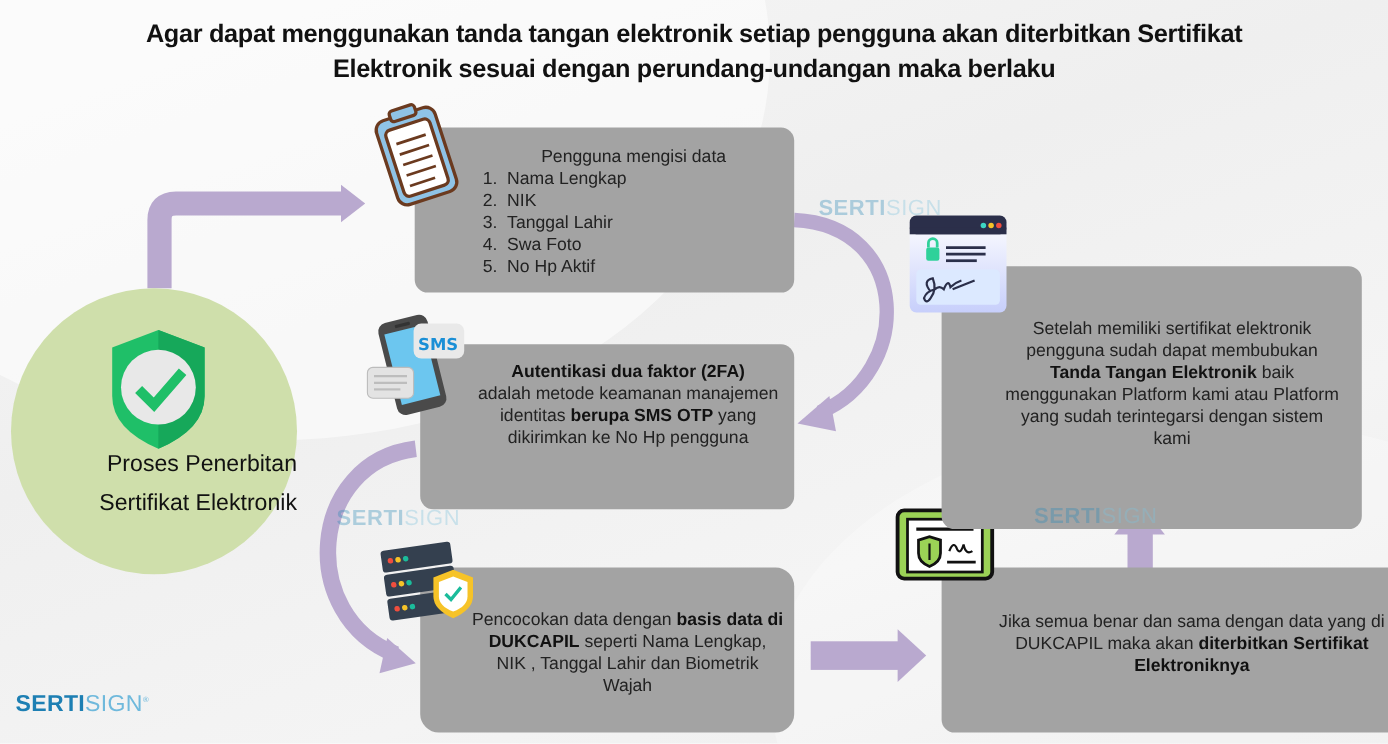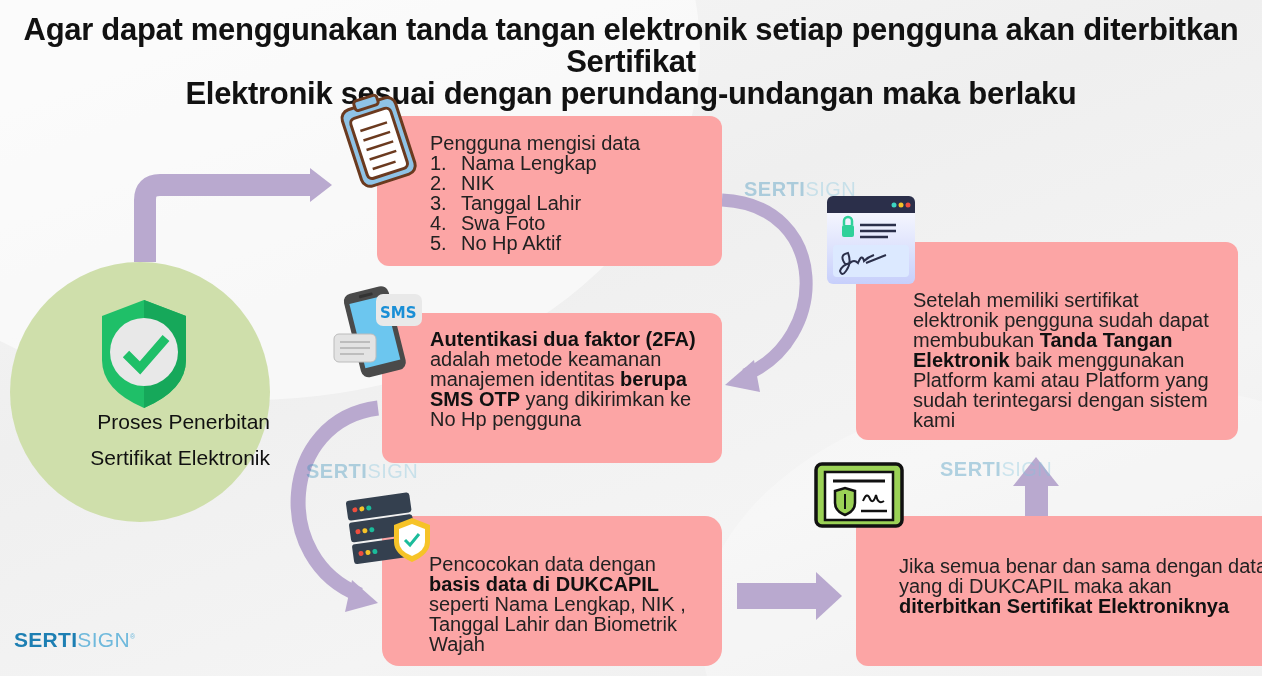--- a/index.html
+++ b/index.html
@@ -9,28 +9,28 @@
     font-family: "Liberation Sans", "DejaVu Sans", sans-serif;
     background: linear-gradient(160deg, #f7f7f7 0%, #efefef 40%, #f4f4f4 70%, #ececec 100%);
     color: #1a1a1a;
   }
   .bg-shape {
     position: absolute; border-radius: 50%;
     background: rgba(255,255,255,0.55);
   }
   .title {
     position: absolute; left: 0; top: 14px; width: 1262px;
-    text-align: center; font-size: 31px; line-height: 32px;
+    text-align: center; font-size: 23px; line-height: 32px;
     color: #111; letter-spacing: -0.3px;
   }
   .title span { display: block; }
 
   .card {
-    position: absolute; background: #fca5a5; border-radius: 12px;
-    font-size: 20px; line-height: 20px; color: #222;
+    position: absolute; background: #a3a3a3; border-radius: 12px;
+    font-size: 16px; line-height: 20px; color: #222; text-align: center;
   }
   .card b { font-weight: bold; color: #111; }
 
   .watermark {
     position: absolute; font-size: 20px; font-weight: bold; letter-spacing: 0.5px;
     opacity: 0.35;
   }
   .watermark .a { color: #2e8bb8; }
   .watermark .b { color: #7ec3dd; font-weight: normal; }
 
@@ -191,21 +191,21 @@
 <svg width="92" height="68" style="left:813px;top:461px;">
   <rect x="3" y="3" width="86" height="62" rx="6" fill="#9bd256" stroke="#111" stroke-width="3.5"></rect>
   <rect x="12" y="11" width="68" height="48" fill="#fff" stroke="#111" stroke-width="2.5"></rect>
   <line x1="20" y1="20" x2="72" y2="20" stroke="#111" stroke-width="3"></line>
   <path d="M22 30 L32 27 L42 30 L42 42 Q42 50 32 54 Q22 50 22 42 Z" fill="#9bd256" stroke="#111" stroke-width="2.5"></path>
   <line x1="32" y1="33" x2="32" y2="48" stroke="#111" stroke-width="2"></line>
   <path d="M50 40 q4 -10 7 -2 q3 6 6 -4 q2 10 8 6" fill="none" stroke="#111" stroke-width="2"></path>
   <line x1="48" y1="50" x2="74" y2="50" stroke="#111" stroke-width="2.5"></line>
 </svg>
 
-<div class="card" style="left:856px;top:242px;width:382px;height:198px;padding:48px 20px 0 57px;">
+<div class="card" style="left:856px;top:242px;width:382px;height:239px;padding:48px 20px 0 57px;">
   <p>
     <span>Setelah memiliki sertifikat elektronik pengguna sudah dapat membubukan </span><b>Tanda Tangan Elektronik</b><span> baik menggunakan Platform kami atau Platform yang sudah terintegarsi dengan sistem kami</span>
   </p>
 </div>
 <svg width="90" height="90" style="left:826px;top:195px;">
   <defs>
     <linearGradient id="winBg" x1="0" y1="0" x2="0" y2="1">
       <stop offset="0" stop-color="#ffffff"></stop>
         <stop offset="1" stop-color="#c7cffb"></stop>
     </linearGradient>

